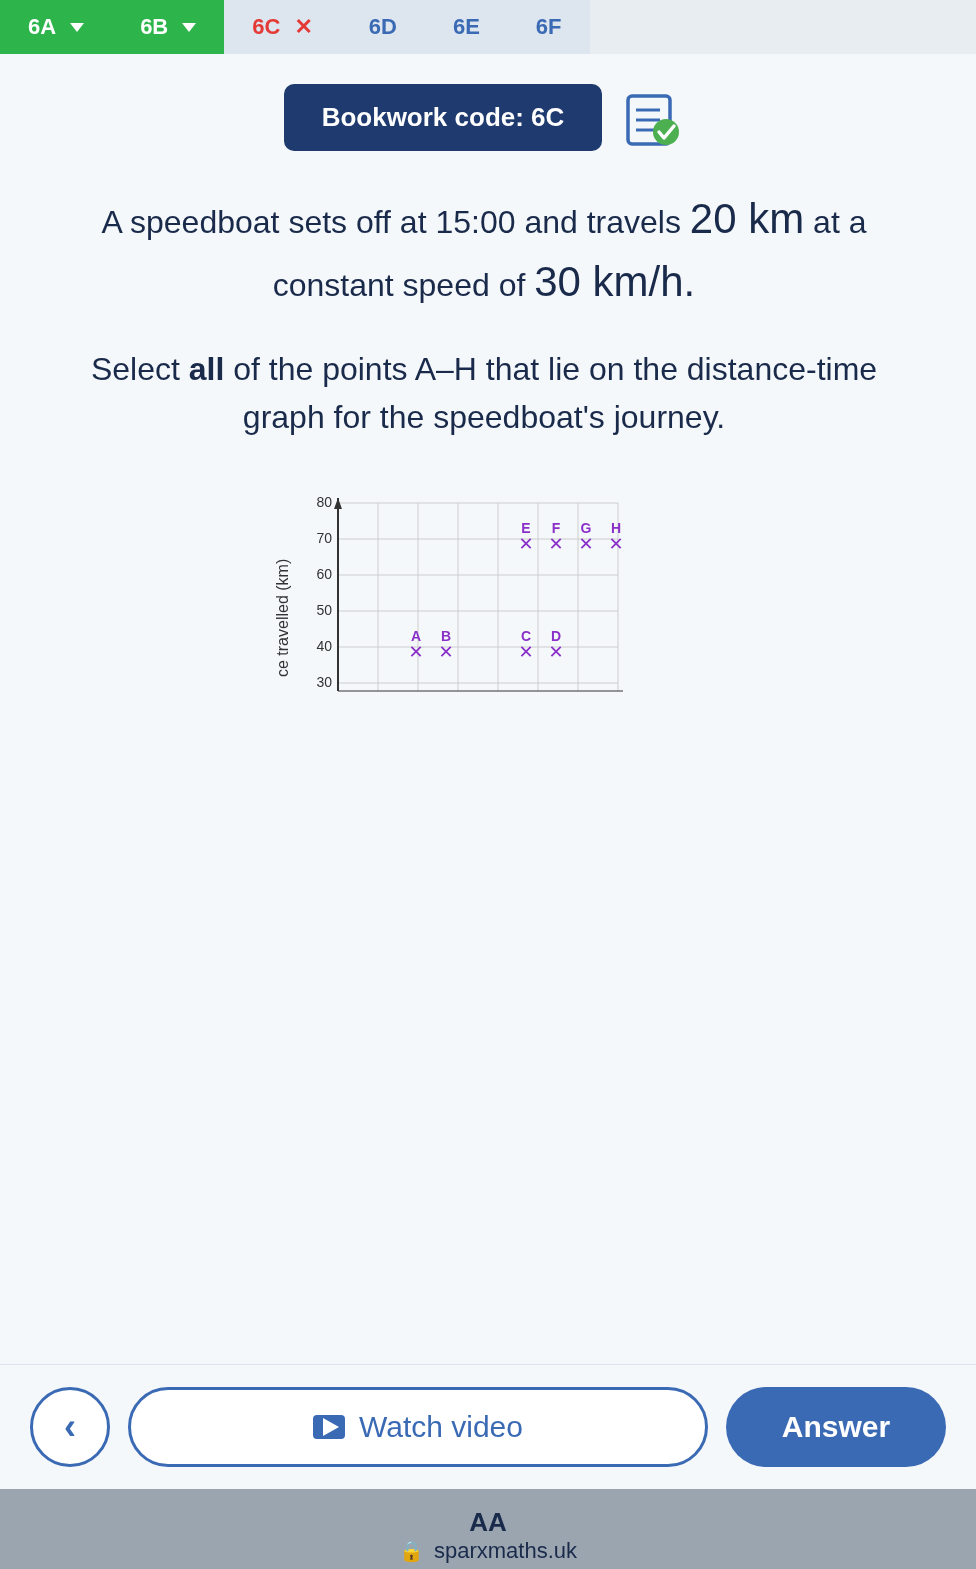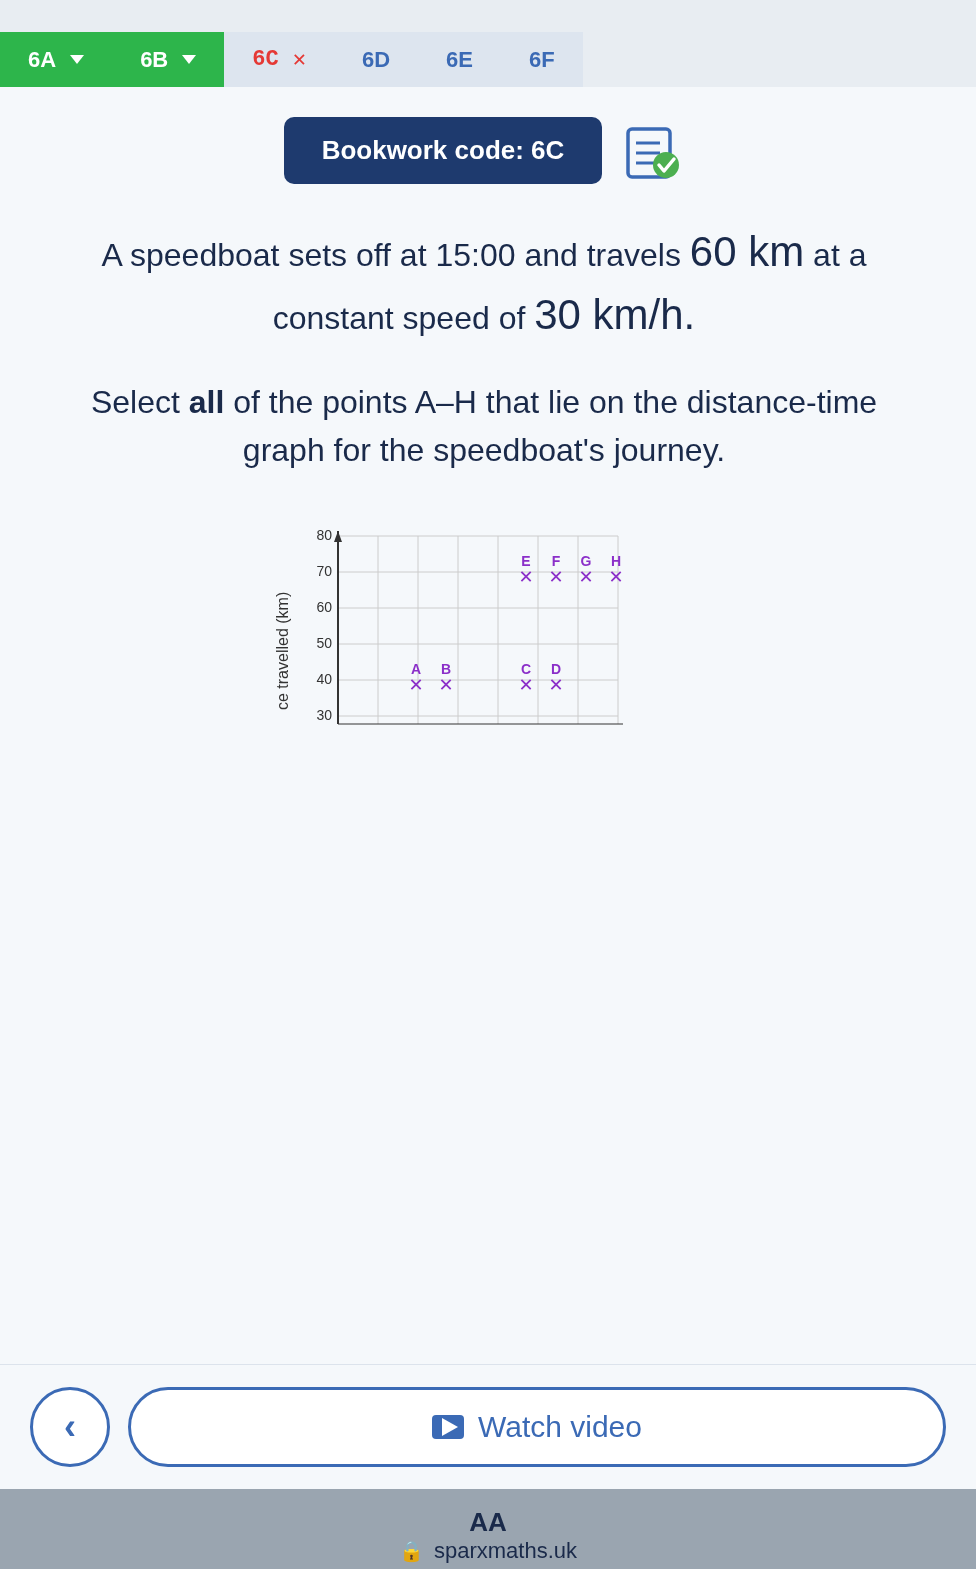--- a/index.html
+++ b/index.html
@@ -23,29 +23,27 @@
     .tab {
       padding: 14px 28px;
       font-size: 22px;
       font-weight: bold;
       color: white;
       cursor: pointer;
       border-radius: 0;
       display: flex;
       align-items: center;
       gap: 8px;
-      margin-top: 32px;
     }
     .tab.green { background: #2db54b; }
     .tab.active-red {
       background: #dde5ef;
       color: #e53935;
       border-bottom: none;
       position: relative;
-      font-family: Liberation Mono, monospace;
     }
     .tab.blue-outline {
       background: #dde5ef;
       color: #3b6ab5;
     }
     .tab-x {
       color: #e53935;
       font-weight: bold;
       margin-left: 6px;
     }
@@ -287,21 +285,21 @@
         <line x1="16" y1="34" x2="40" y2="34" stroke="#3b6ab5" stroke-width="3"></line>
         <line x1="16" y1="44" x2="34" y2="44" stroke="#3b6ab5" stroke-width="3"></line>
 
         <circle cx="46" cy="46" r="13" fill="#4caf50"></circle>
         <polyline points="39,46 44,52 54,40" fill="none" stroke="white" stroke-width="3.5" stroke-linecap="round" stroke-linejoin="round"></polyline>
       </svg>
     </div>
   </div>
 
   <div class="question-text">
-    A speedboat sets off at 15:00 and travels <span class="large-num">60 km</span> at a constant speed of <span class="large-num">30 km/h.</span>
+    A speedboat sets off at 15:00 and travels <span class="large-num">20 km</span> at a constant speed of <span class="large-num">30 km/h.</span>
   </div>
 
 
   <div class="question-text">
     Select <span class="bold">all</span> of the points A–H that lie on the distance-time graph for the speedboat's journey.
   </div>
 
   <div class="graph-container">
     <div class="graph-wrap">
 
@@ -370,20 +368,23 @@
 <div class="bottom-bar">
   <div class="back-btn">
     <span class="back-btn-arrow">‹</span>
   </div>
   <div class="watch-video-btn">
     <div class="video-icon">
       <div class="video-play"></div>
     </div>
     <span>Watch video</span>
   </div>
+  <button class="answer-btn">
+    <span>Answer</span>
+  </button>
 </div>
 
 <div class="footer-bar">
   <span class="footer-aa">AA</span>
   <div class="footer-url">
     <span class="lock-icon">🔒</span>
     <span>sparxmaths.uk</span>
   </div>
   <span class="footer-share">↗</span>
 </div>

